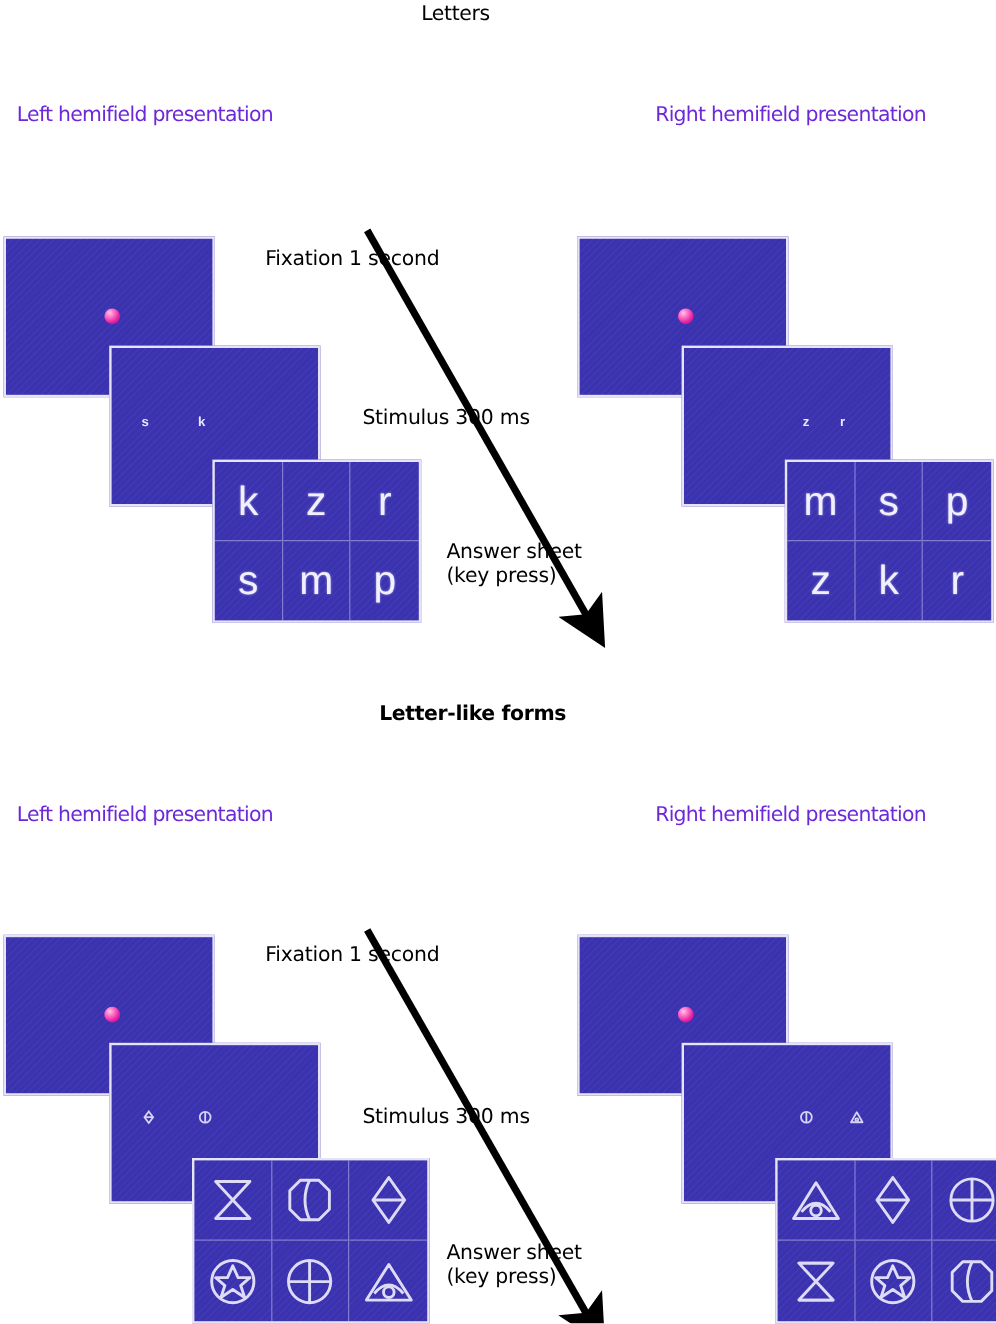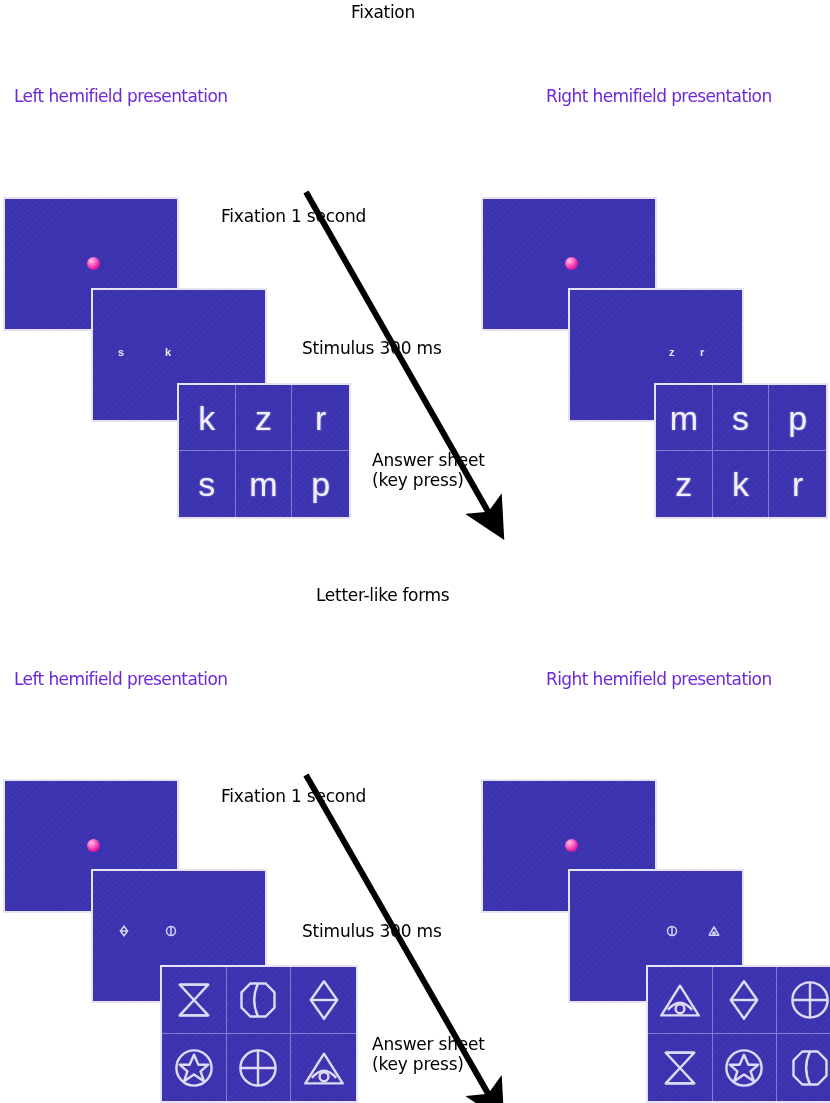--- a/index.html
+++ b/index.html
@@ -124,21 +124,21 @@
     left: 0; top: 0;
     width: 830px; height: 1103px;
     pointer-events: none;
   }
 </style>
 </head>
 <body>
 
 <div class="figure">
 
-  <div class="section-title" style="left:351px; top:2px;">Fixation</div>
+  <div class="section-title" style="left:351px; top:2px;">Letters</div>
 
   <div class="hemi-label" style="left:14px; top:86px;">Left hemifield presentation</div>
 
   <div class="hemi-label" style="left:546px; top:86px;">Right hemifield presentation</div>
 
   <div class="step-label" style="left:221px; top:206px;">Fixation 1 second</div>
 
   <div class="step-label" style="left:302px; top:338px;">Stimulus 300 ms</div>
 
   <div class="step-label" style="left:372px; top:450px;">
@@ -199,21 +199,21 @@
       <span class="letter">z</span>
       </div>
     <div class="grid-cell">
       <span class="letter">k</span>
       </div>
     <div class="grid-cell">
       <span class="letter">r</span>
       </div>
   </div>
 
-  <div class="section-title" style="left:316px; top:585px;">Letter-like forms</div>
+  <div class="section-title" style="left:316px; top:585px;font-weight:bold;">Letter-like forms</div>
 
   <div class="hemi-label" style="left:14px; top:669px;">Left hemifield presentation</div>
 
   <div class="hemi-label" style="left:546px; top:669px;">Right hemifield presentation</div>
 
   <div class="step-label" style="left:221px; top:786px;">Fixation 1 second</div>
 
   <div class="step-label" style="left:302px; top:921px;">Stimulus 300 ms</div>
 
   <div class="step-label" style="left:372px; top:1034px;">

